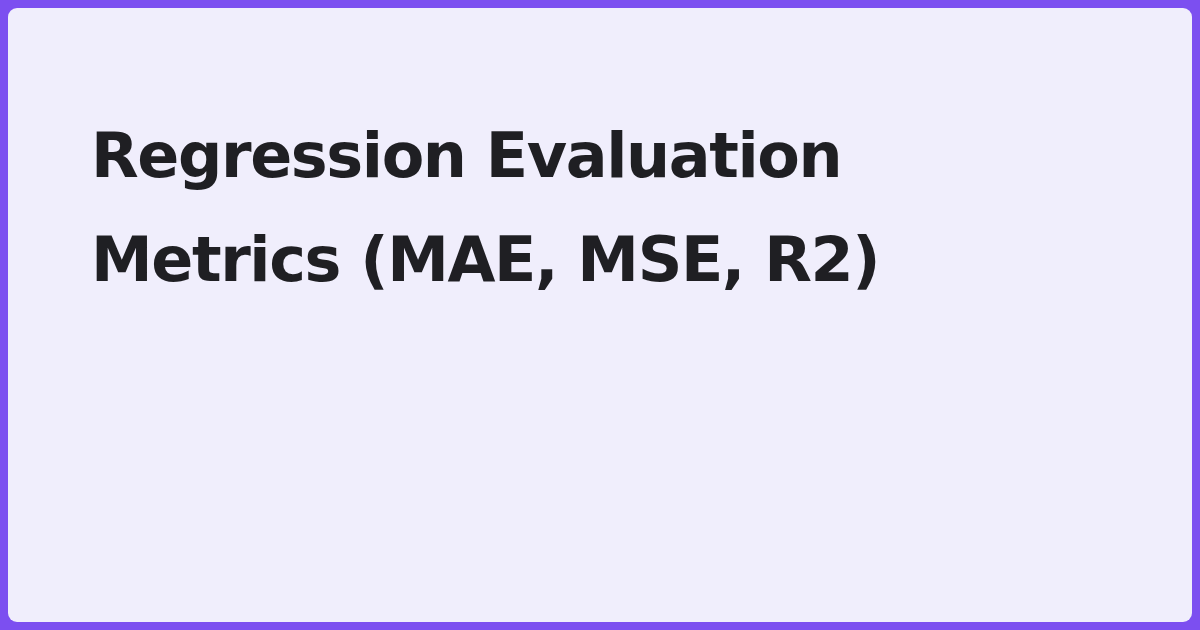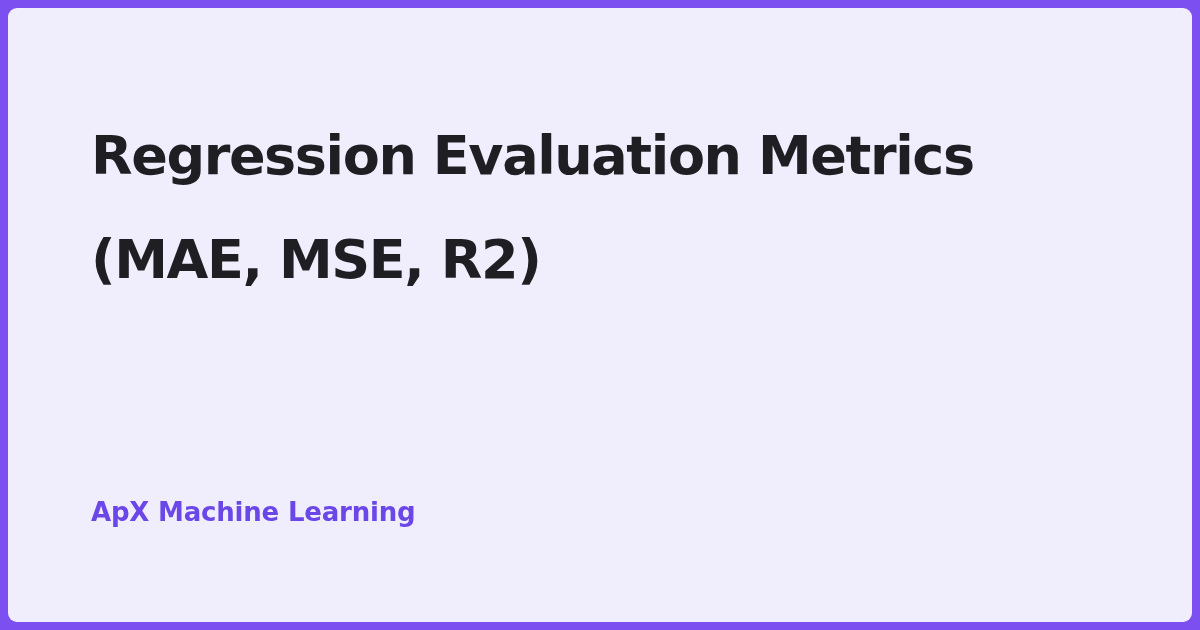--- a/index.html
+++ b/index.html
@@ -51,21 +51,21 @@
   .title-block {
     position: absolute;
     top: 96px;
     left: 0;
     right: 0;
   }
 
   .og-title {
     margin: 0;
     font-family: "DejaVu Sans", sans-serif;
-    font-size: 54px;
+    font-size: 62px;
     line-height: 104px;
     font-weight: 700;
     letter-spacing: -1.4px;
     color: #1f1f23;
     max-width: 960px;
     word-wrap: break-word;
   }
 
   .brand-block {
     position: absolute;
@@ -91,19 +91,16 @@
 <div class="og-card">
 
   <div class="card-surface">
 
     <div class="content">
 
       <div class="title-block">
         <h1 class="og-title">Regression Evaluation Metrics (MAE, MSE, R2)</h1>
       </div>
 
-      <div class="brand-block">
-        <p class="og-brand">ApX Machine Learning</p>
-      </div>
 
     </div>
   </div>
 </div>
 
 </body></html>

